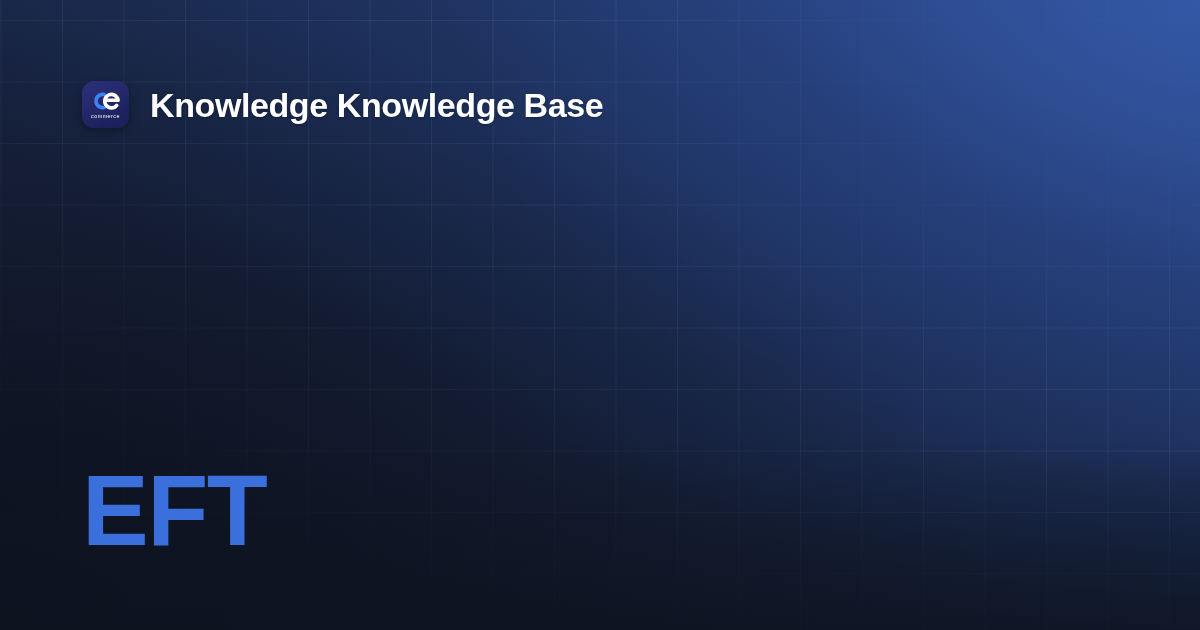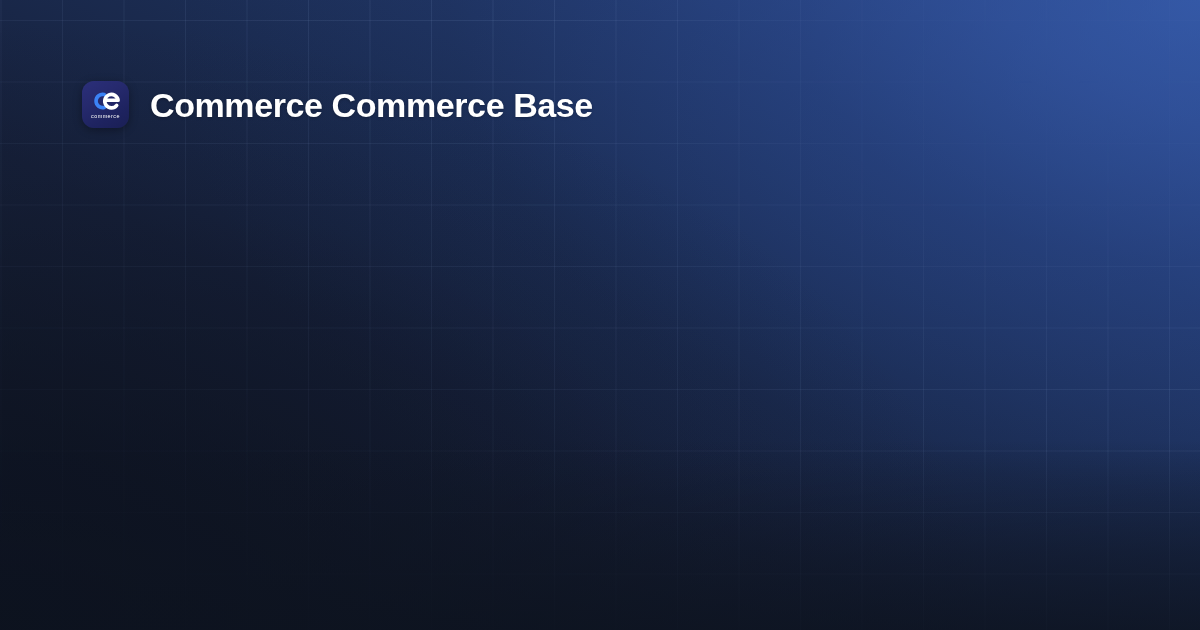--- a/index.html
+++ b/index.html
@@ -174,17 +174,20 @@
     <div class="brand-logo">
       <svg class="brand-logo-mark" viewBox="0 0 68 40" aria-hidden="true">
 
         <path d="M30.5 7.2 A13.2 13.2 0 1 0 30.5 32.8" fill="none" stroke="#3b82f6" stroke-width="7.2" stroke-linecap="round"></path>
 
         <path d="M55.4 28.6 A13.4 13.4 0 1 1 58.2 18.6 L31.8 18.6" fill="none" stroke="#ffffff" stroke-width="7.2" stroke-linecap="round" stroke-linejoin="round"></path>
       </svg>
       <span class="brand-logo-word">commerce</span>
     </div>
 
-    <div class="site-title">Commerce Commerce Base</div>
+    <div class="site-title">Knowledge Knowledge Base</div>
   </div>
 
+  <div class="hero">
+    <div class="hero-term">EFT</div>
+  </div>
 
 </div>
 
 </body></html>

